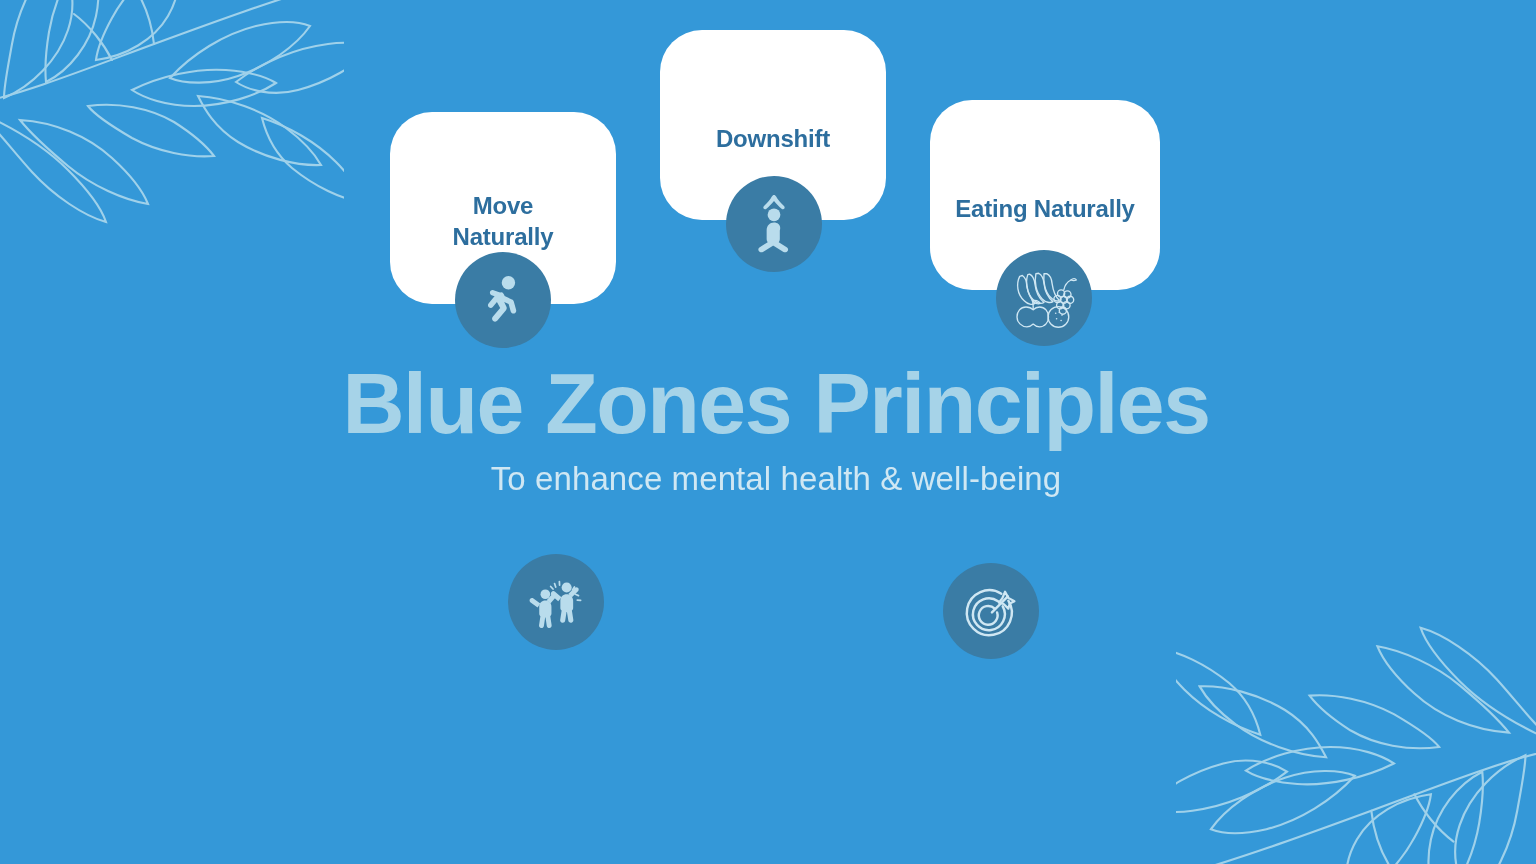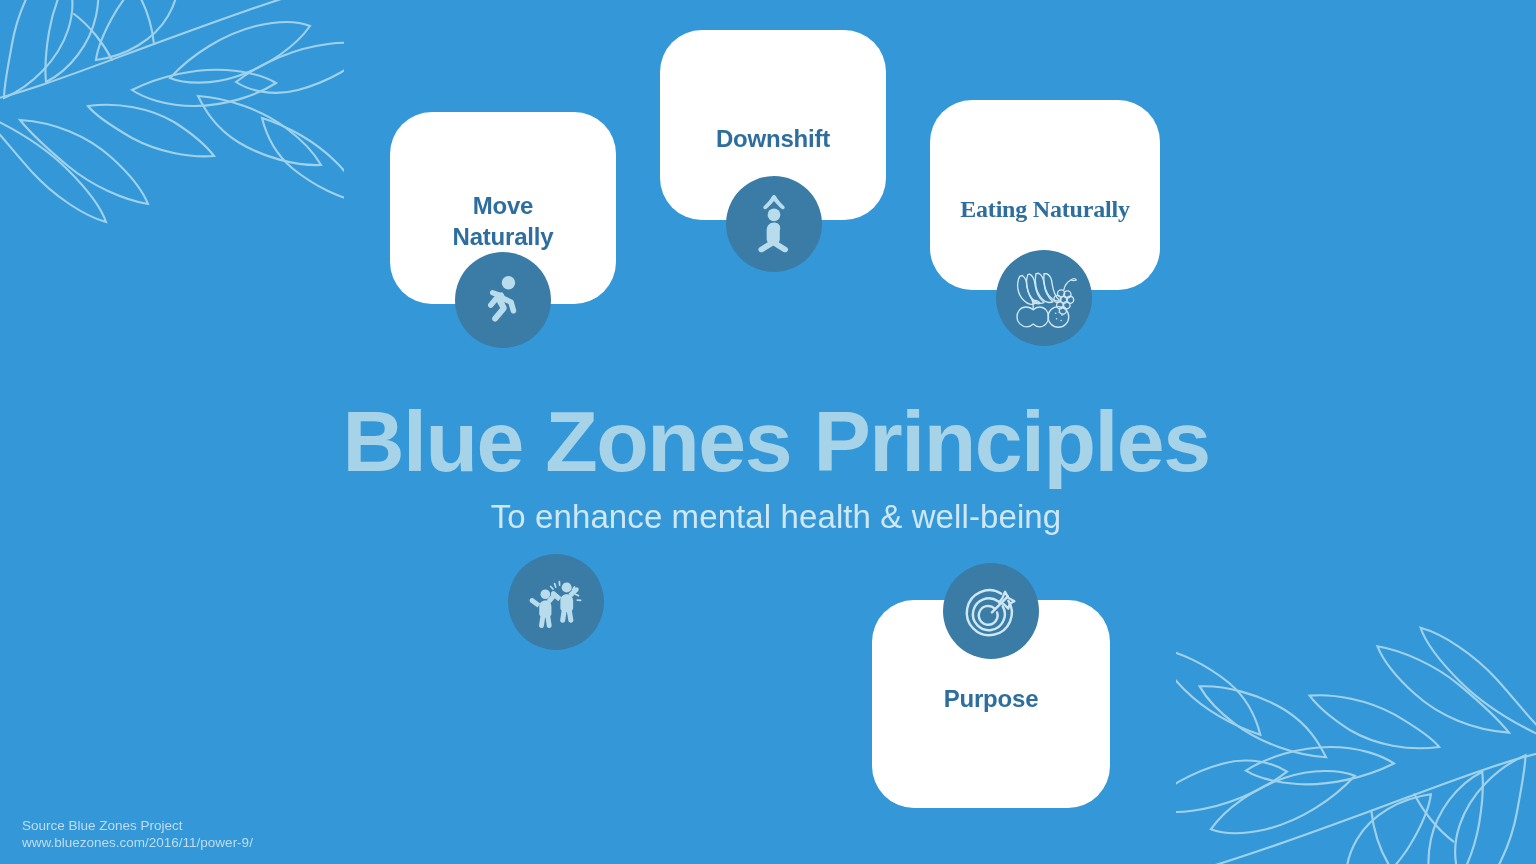--- a/index.html
+++ b/index.html
@@ -43,21 +43,21 @@
     white-space:pre-line;
     padding:0 14px;
   }
 
   
   #card-move      { left:390px; top:100px;  width:226px; height:192px;margin-top:12px; }
   #card-move .card-label      { transform:translateY(14px); }
   #card-downshift { left:660px; top:30px;   width:226px; height:190px; }
   #card-downshift .card-label { transform:translateY(-5px);margin-top:39px; }
   #card-eating    { left:930px; top:100px;  width:230px; height:190px; }
-  #card-eating .card-label    { transform:translateY(14px);font-family:Liberation Serif, serif; }
+  #card-eating .card-label    { transform:translateY(14px); }
   #card-tribe     { left:436px; top:592px;  width:236px; height:210px; }
   #card-tribe .card-label     { transform:translateY(-3px); }
   #card-purpose   { left:872px; top:600px;  width:238px; height:208px; }
   #card-purpose .card-label   { transform:translateY(-5px); }
 
   
   .icon-badge {
     position:absolute;
     width:96px;
     height:96px;
@@ -73,21 +73,21 @@
   #badge-downshift { left:726px;  top:176px; }
   #badge-eating    { left:996px;  top:250px; }
   #badge-tribe     { left:508px;  top:554px; }
   #badge-purpose   { left:943px;  top:563px; }
 
   
   #title-block {
     position:absolute;
     left:0;
     right:0;
-    top:396px;
+    top:358px;
     text-align:center;
     padding-left:16px;
   }
   #main-title {
     color:#a6d3e8;
     font-size:86px;
     font-weight:bold;
     letter-spacing:-1.5px;
     line-height:1.05;
   }
@@ -156,23 +156,20 @@
 
   <div class="card" id="card-downshift">
     <div class="card-label">Downshift</div>
   </div>
 
   <div class="card" id="card-eating">
     <div class="card-label">Eating Naturally</div>
   </div>
 
 
-  <div class="card" id="card-purpose">
-    <div class="card-label">Purpose</div>
-  </div>
 
   <div class="icon-badge" id="badge-move">
     <svg width="58" height="58" viewBox="0 0 64 64">
       <g fill="#b9dcec">
         <circle cx="38" cy="13" r="7.4"></circle>
         <path d="M30.5 23.5c-3.4 0.9-6.6 2.9-8.8 5.6l-5.6 6.7c-1.1 1.3-0.9 3.2 0.4 4.2 1.3 1.1 3.2 0.9 4.2-0.4l4.6-5.5 3.6 6.6 -8.2 9.9c-1.2 1.4-1 3.5 0.5 4.6 1.4 1.2 3.5 1 4.6-0.5l9.5-11.4c0.9-1.1 1.1-2.6 0.5-3.9l-2.5-5.2 4.9 2.2 2.3 8.3c0.4 1.6 2.1 2.6 3.8 2.2 1.6-0.4 2.6-2.1 2.2-3.8l-2.6-9.4c-0.3-1-1-1.9-2-2.3l-8.1-3.7c-0.4-1.7-1.4-3.2-2.9-4.2z"></path>
         <path d="M31.2 24.6l-9.7-3.4c-1.6-0.6-3.3 0.3-3.8 1.8 -0.6 1.6 0.3 3.3 1.8 3.8l8.6 3z"></path>
       </g>
     </svg>
   </div>
@@ -258,18 +255,14 @@
       <path d="M33 33.5 L50 16.5"></path>
       <path d="M47 11.5 L50.5 18 L57 21.5 L52 24 L50.5 29.5 L45.5 24.5 L40.5 23 L44 18.5 Z" stroke-width="2.4"></path>
     </svg>
   </div>
 
   <div id="title-block">
     <div id="main-title">Blue Zones Principles</div>
     <div id="subtitle">To enhance mental health &amp; well-being</div>
   </div>
 
-  <div id="source">
-    <div>Source Blue Zones Project</div>
-    <div>www.bluezones.com/2016/11/power-9/</div>
-  </div>
 
 </div>
 
 </body></html>

